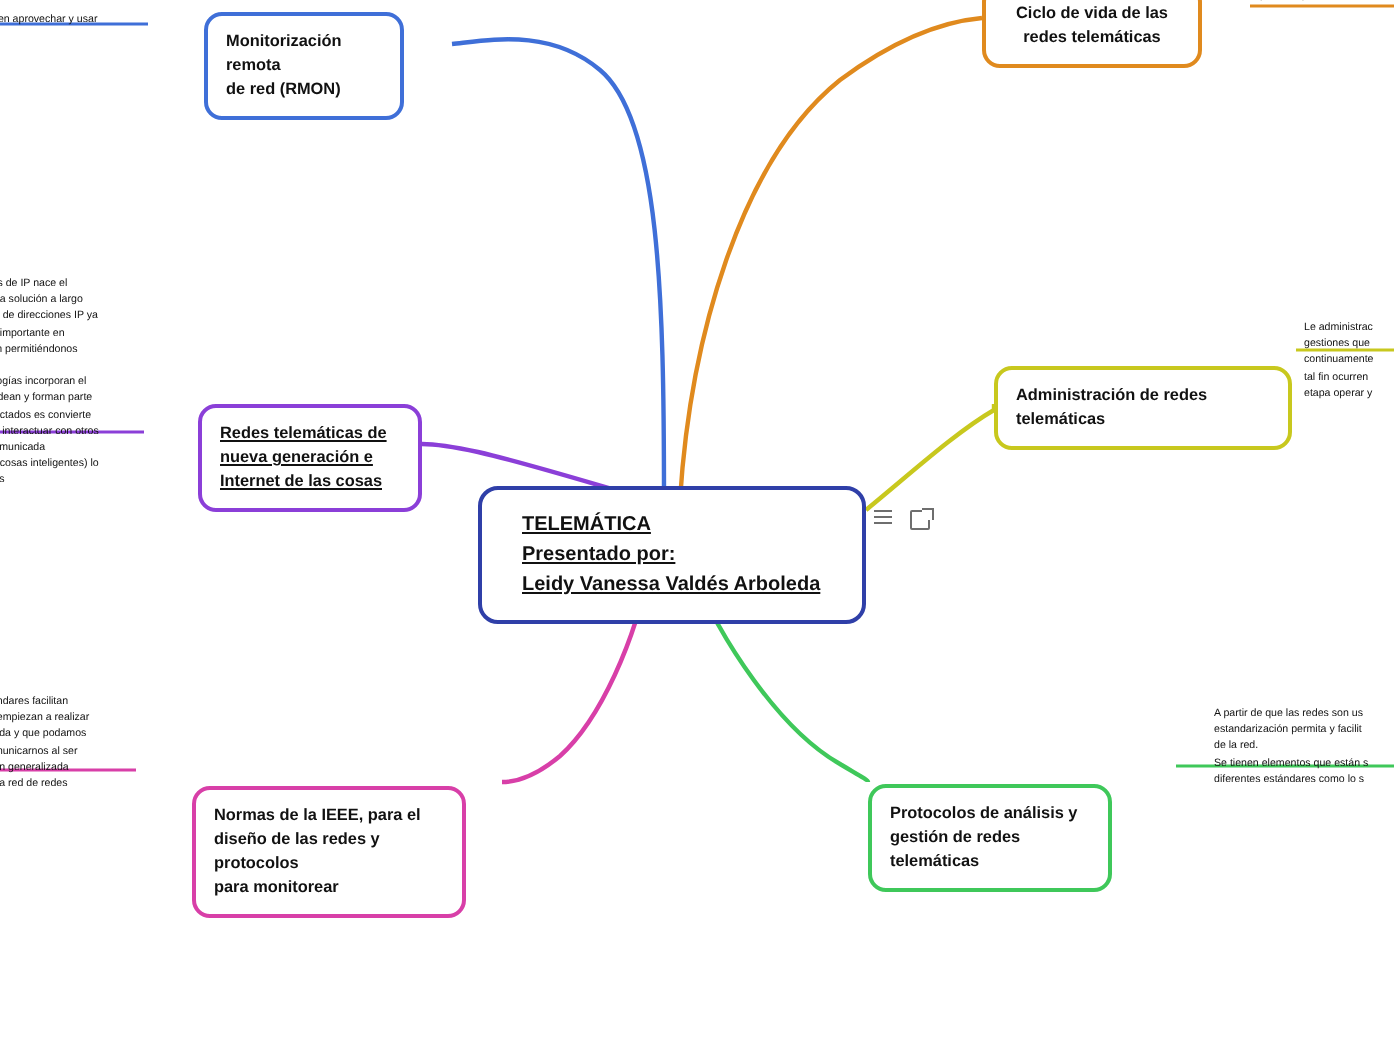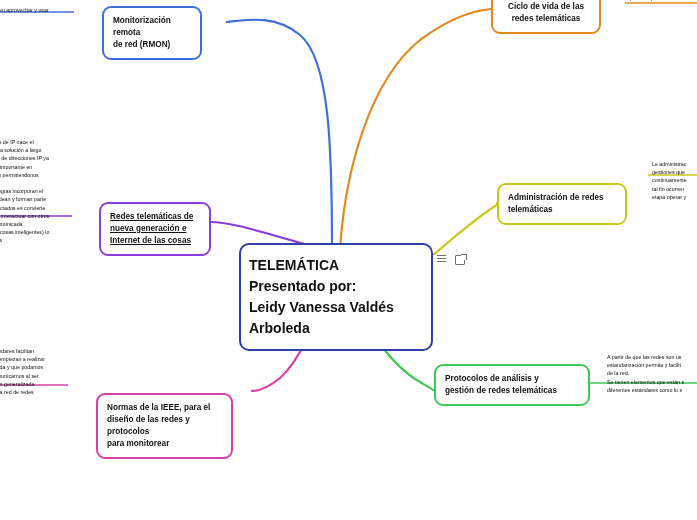--- a/index.html
+++ b/index.html
@@ -35,24 +35,25 @@
     border-style: solid;
     background: #ffffff;
     font-size: 8.2px;
     font-weight: bold;
     line-height: 1.45;
     padding: 7px 9px;
     color: #111111;
     white-space: pre-line;
   }
   .node.central {
-    font-size: 14px;
-    padding: 10px 8px;
+    font-size: 10px;
+    padding: 10px 20px;
     border-radius: 10px;
     line-height: 1.5;
+    text-decoration: underline;
   }
   .leaf-text {
     position: absolute;
     font-size: 5.3px;
     font-weight: normal;
     line-height: 1.55;
     color: #111111;
     white-space: pre-line;
   }
   .central-tools {
@@ -167,29 +168,29 @@
 e empiezan a realizar
 zada y que podamos
 omunicarnos al ser
 con generalizada
 a la red de redes</div>
 
   <div class="node" style="left:491px; top:-8px; width:110px; border-color:#e08a1e; text-align:center;">Ciclo de vida de las
 redes telemáticas</div>
   <div class="leaf-text" style="left:630px; top:-6px; width:66px;">para adaptar la red a</div>
 
-  <div class="node" style="left:497px; top:183px; width:130px; border-color:#c8c81e;">Administración de redes
+  <div class="node" style="left:497px; top:183px; width:149px; border-color:#c8c81e;">Administración de redes
 telemáticas</div>
   <div class="leaf-text" style="left:652px; top:160px; width:46px;">Le administrac
 gestiones que
 continuamente
 tal fin ocurren
 etapa operar y</div>
 
-  <div class="node" style="left:434px; top:364px; width:156px; border-color:#3fc85a;">Protocolos de análisis y
+  <div class="node" style="left:434px; top:392px; width:122px; border-color:#3fc85a;">Protocolos de análisis y
 gestión de redes telemáticas</div>
   <div class="leaf-text" style="left:607px; top:353px; width:92px;">A partir de que las redes son us
 estandarización permita y facilit
 de la red.
 Se tienen elementos que están s
 diferentes estándares como lo s</div>
 
 </div>
 
 </body></html>

